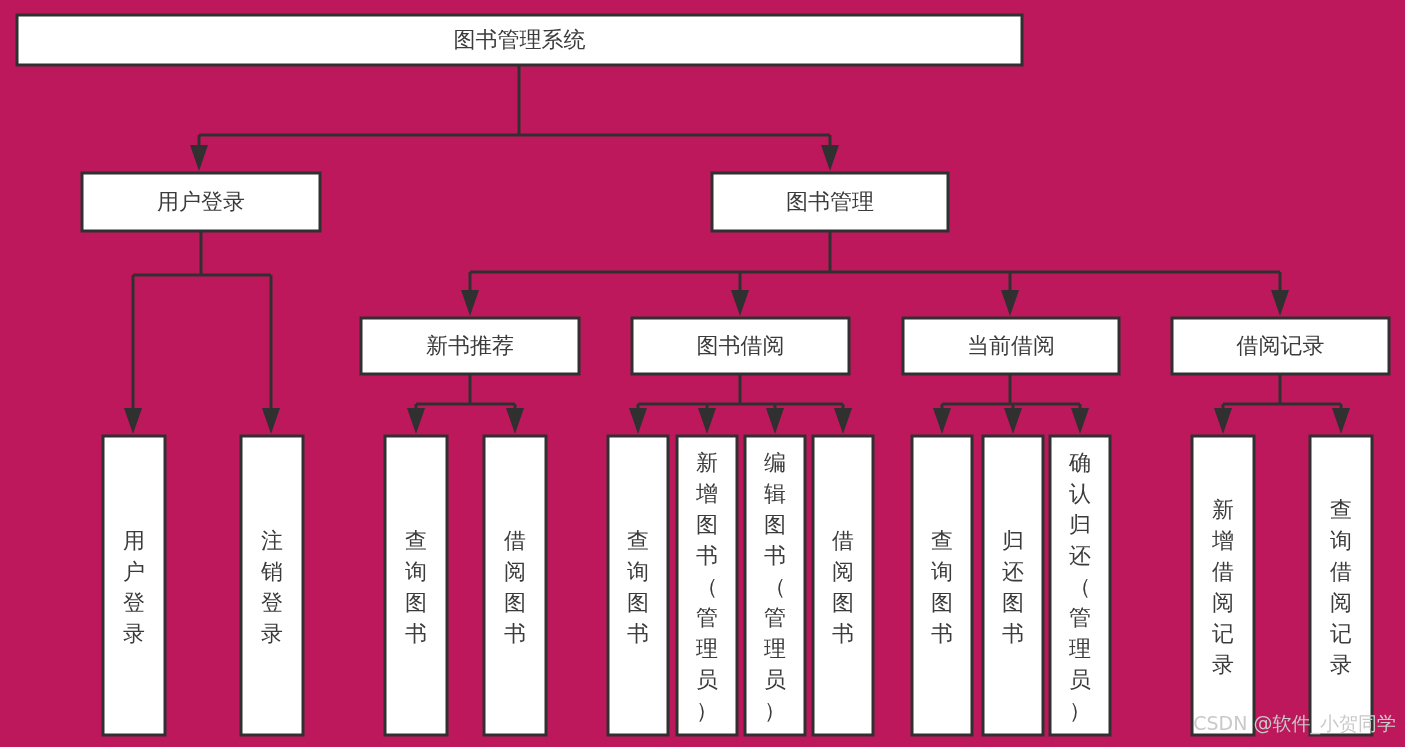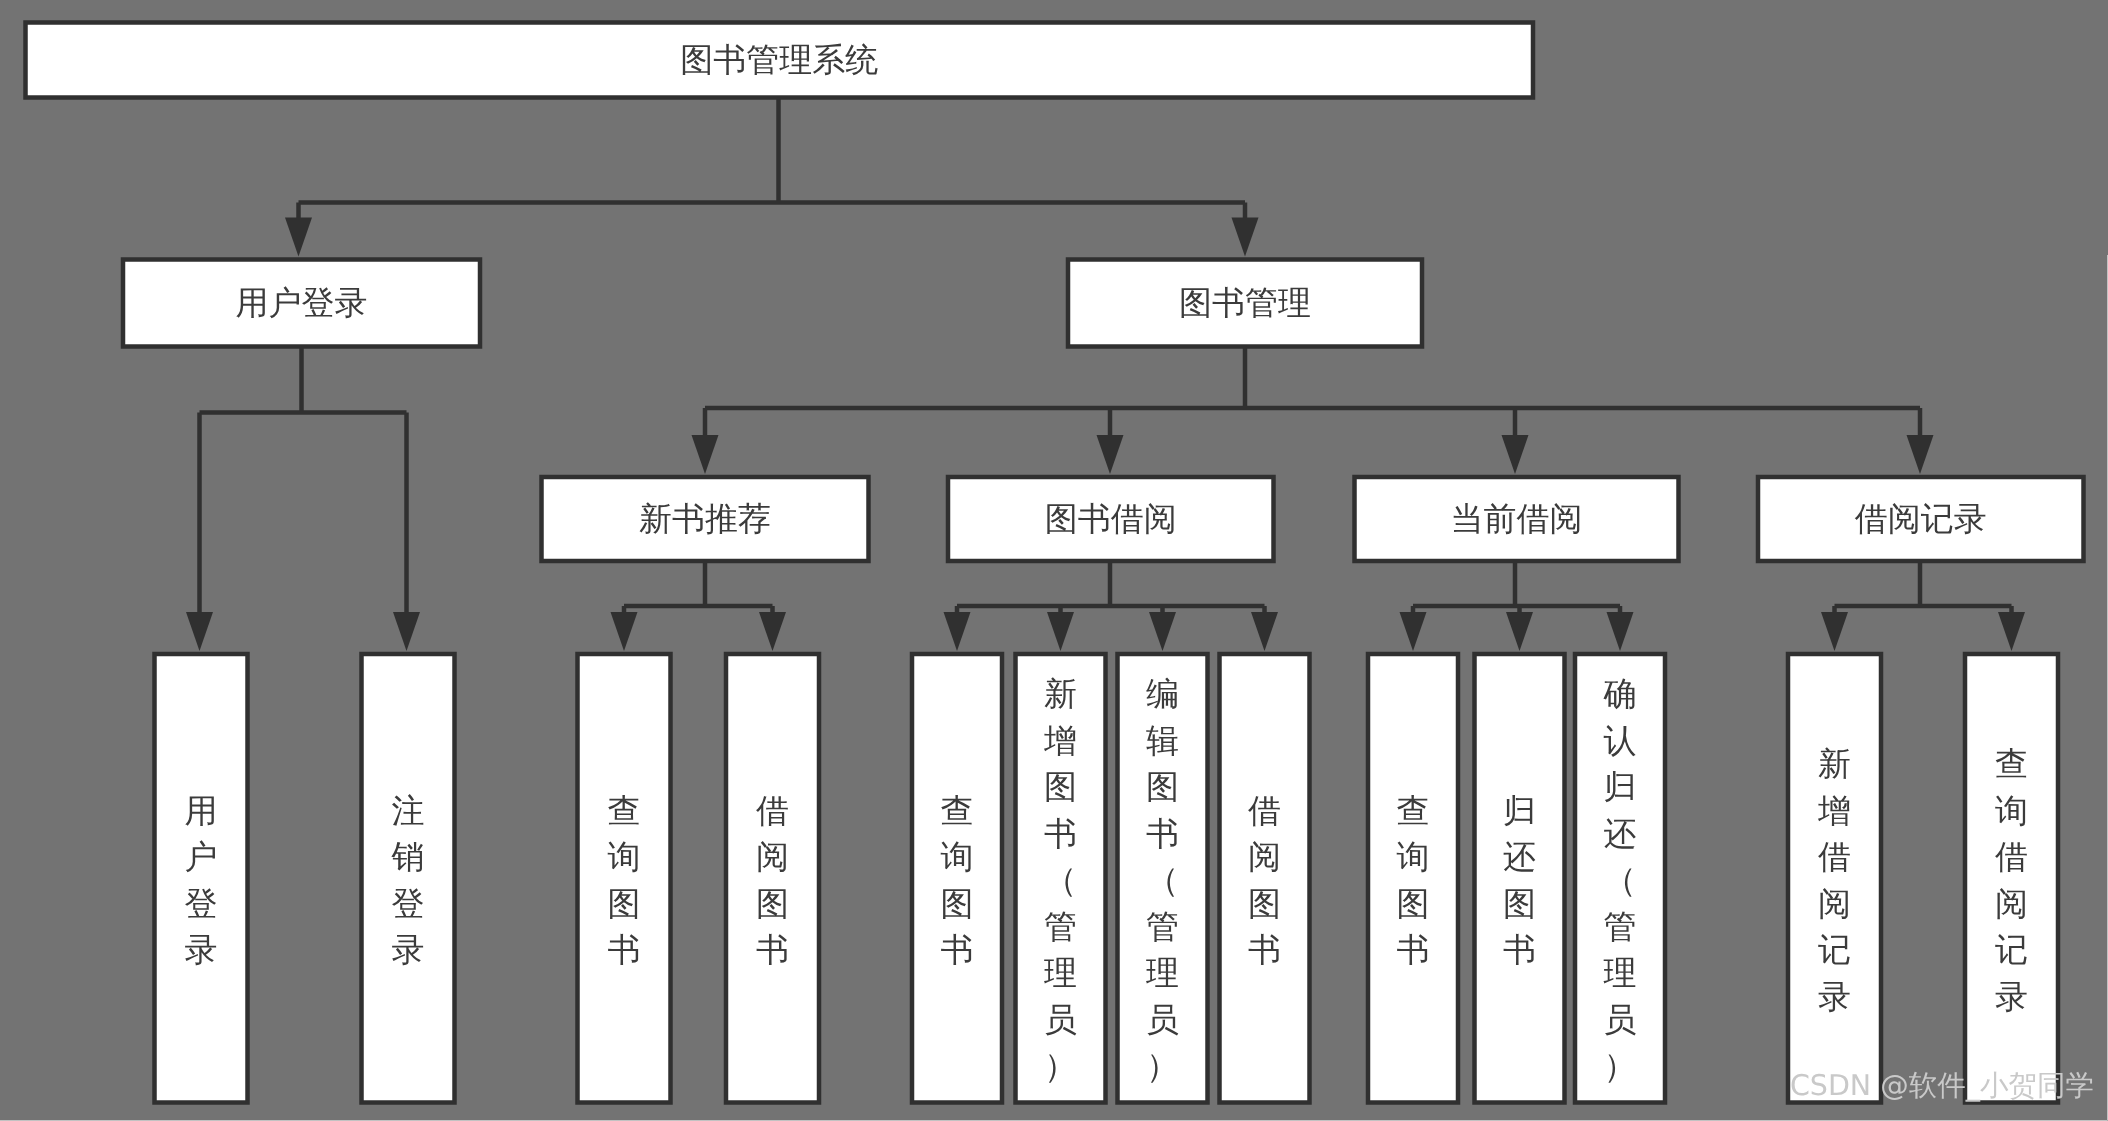--- a/index.html
+++ b/index.html
@@ -8,21 +8,21 @@
     padding: 0;
     background: #ffffff;
   }
   body {
     font-family: "DejaVu Sans", "Liberation Sans", sans-serif;
   }
   #diagram-root {
     position: relative;
     width: 1405px;
     height: 747px;
-    background: #737373;
+    background: #be185d;
     overflow: hidden;
   }
   svg.diagram-canvas {
     position: absolute;
     top: 0;
     left: 0;
     width: 1405px;
     height: 747px;
     display: block;
   }

